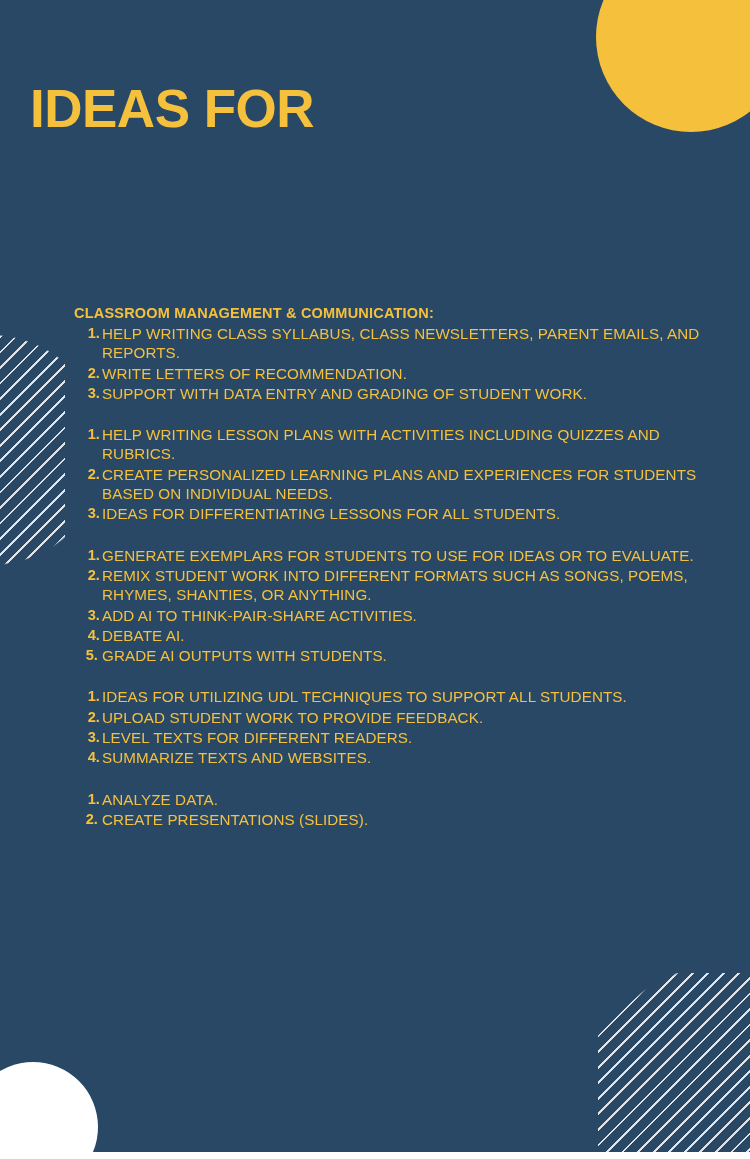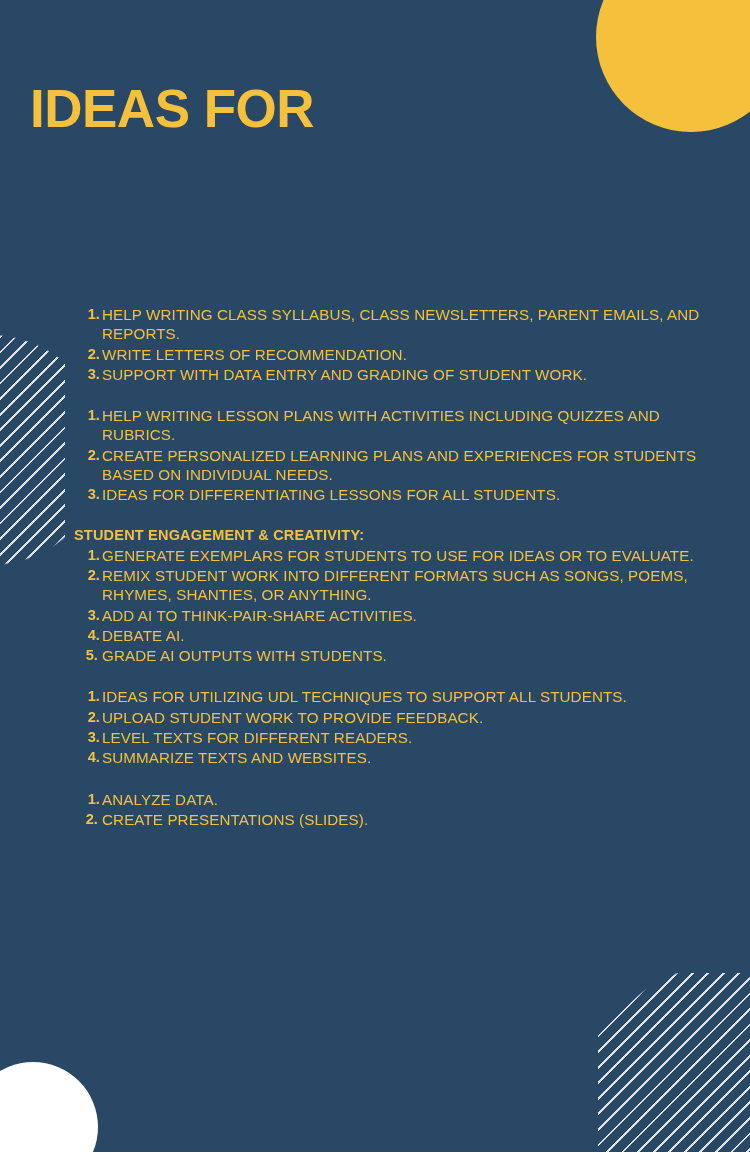--- a/index.html
+++ b/index.html
@@ -139,37 +139,37 @@
   <div class="hatch hatch-left"></div>
   <div class="hatch hatch-bottom-right"></div>
 
   <h1 class="title">
     <span class="tline">IDEAS FOR</span>
   </h1>
 
   <div class="content">
 
     <div class="section">
+      <div class="section-heading">CLASSROOM MANAGEMENT &amp; COMMUNICATION:</div>
       <ol class="items">
         <li>HELP WRITING CLASS SYLLABUS, CLASS NEWSLETTERS, PARENT EMAILS, AND REPORTS.</li>
         <li>WRITE LETTERS OF RECOMMENDATION.</li>
         <li>SUPPORT WITH DATA ENTRY AND GRADING OF STUDENT WORK.</li>
       </ol>
     </div>
 
     <div class="section">
       <ol class="items">
         <li>HELP WRITING LESSON PLANS WITH ACTIVITIES INCLUDING QUIZZES AND RUBRICS.</li>
         <li>CREATE PERSONALIZED LEARNING PLANS AND EXPERIENCES FOR STUDENTS BASED ON INDIVIDUAL NEEDS.</li>
         <li>IDEAS FOR DIFFERENTIATING LESSONS FOR ALL STUDENTS.</li>
       </ol>
     </div>
 
     <div class="section">
-      <div class="section-heading">STUDENT ENGAGEMENT &amp; CREATIVITY:</div>
       <ol class="items">
         <li>GENERATE EXEMPLARS FOR STUDENTS TO USE FOR IDEAS OR TO EVALUATE.</li>
         <li>REMIX STUDENT WORK INTO DIFFERENT FORMATS SUCH AS SONGS, POEMS, RHYMES, SHANTIES, OR ANYTHING.</li>
         <li>ADD AI TO THINK-PAIR-SHARE ACTIVITIES.</li>
         <li>DEBATE AI.</li>
         <li class="wide">GRADE AI OUTPUTS WITH STUDENTS.</li>
       </ol>
     </div>
 
     <div class="section">

